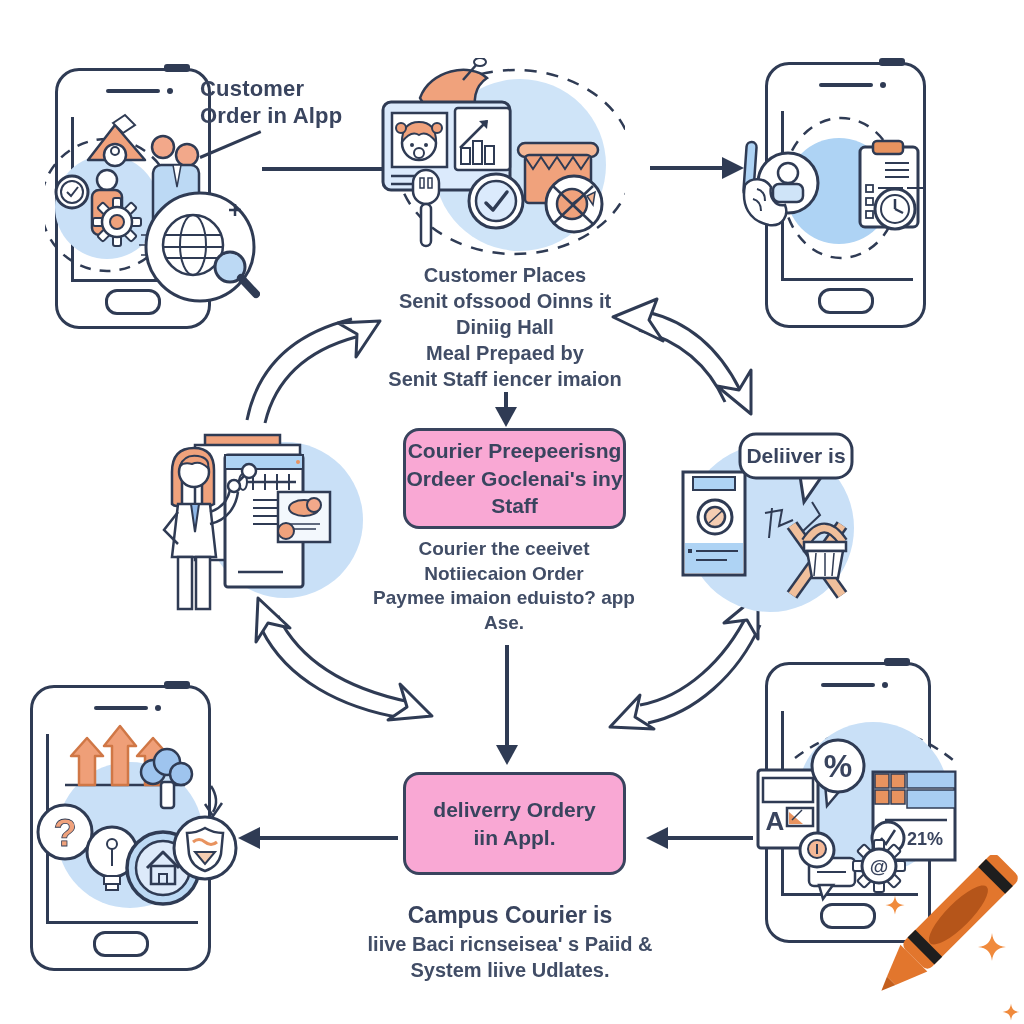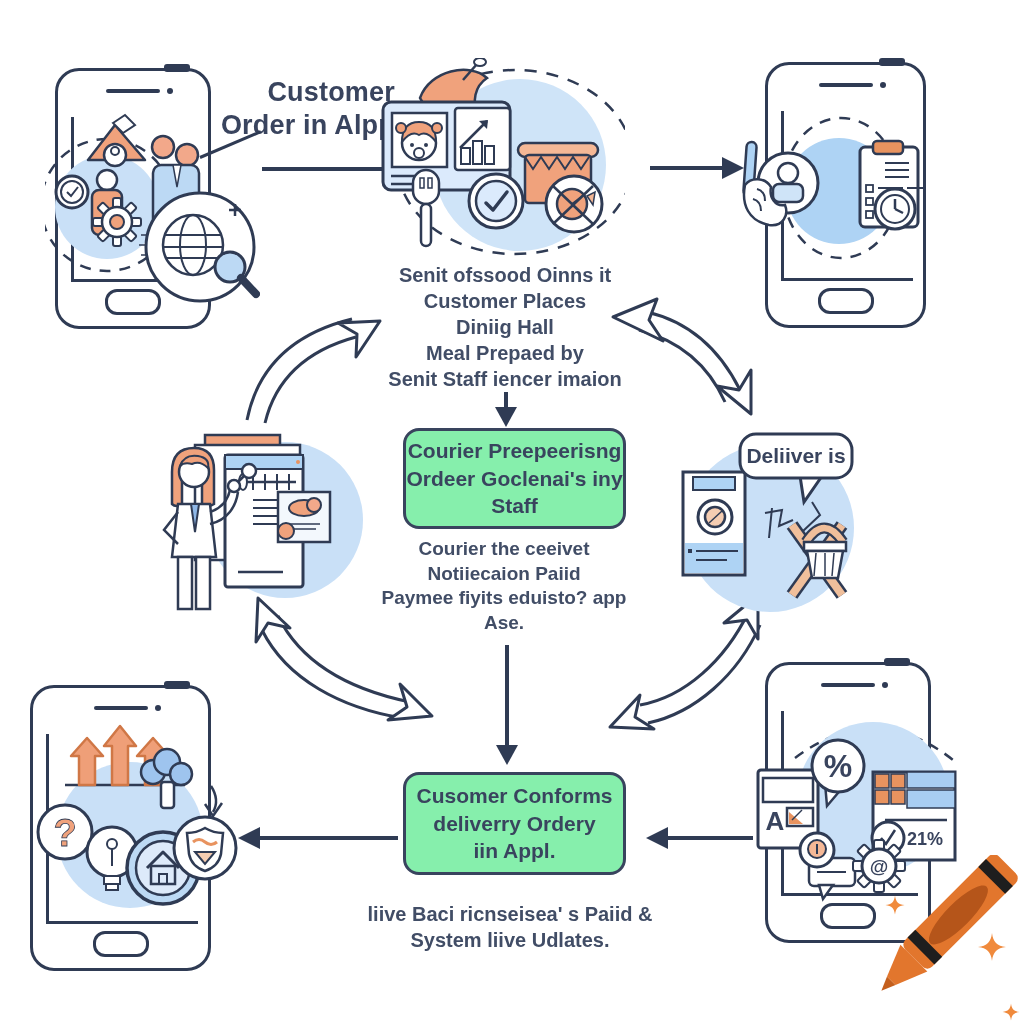--- a/index.html
+++ b/index.html
@@ -11,23 +11,23 @@
   .speaker{position:absolute;top:18px;left:50%;transform:translateX(-50%);width:54px;height:4px;
            background:#2f3b54;border-radius:2px;}
   .speaker::after{content:"";position:absolute;right:-13px;top:-1px;width:6px;height:6px;
            background:#2f3b54;border-radius:50%;}
   .notch{position:absolute;top:-7px;right:18px;width:26px;height:8px;background:#2f3b54;border-radius:3px;}
   .screen{position:absolute;left:13px;right:10px;top:46px;bottom:44px;
           border-left:3px solid #2f3b54;border-bottom:3px solid #2f3b54;}
   .home{position:absolute;bottom:11px;left:50%;transform:translateX(-50%);width:50px;height:20px;
         border:3px solid #2f3b54;border-radius:12px;background:#fff;}
   
-  .label-lg{font-size:27px;font-weight:700;text-align:right;line-height:1.22;color:#39445e;letter-spacing:.2px;}
+  .label-lg{font-size:22px;font-weight:700;text-align:left;line-height:1.22;color:#39445e;letter-spacing:.2px;}
   .txt{font-size:20px;font-weight:600;text-align:center;line-height:1.3;color:#414d66;}
-  .box{position:absolute;border:3px solid #39445e;border-radius:16px;background:#86efac;
+  .box{position:absolute;border:3px solid #39445e;border-radius:16px;background:#f9a8d4;
        display:flex;flex-direction:column;justify-content:center;align-items:center;
        font-size:21px;font-weight:600;color:#39445e;line-height:1.32;text-align:center;}
   .footer1{font-size:23px;font-weight:700;color:#39445e;}
   
   .aline{position:absolute;background:#2f3b54;}
   .head-right{position:absolute;width:0;height:0;border-top:11px solid transparent;
               border-bottom:11px solid transparent;border-left:22px solid #2f3b54;}
   .head-left{position:absolute;width:0;height:0;border-top:11px solid transparent;
              border-bottom:11px solid transparent;border-right:22px solid #2f3b54;}
   .head-down{position:absolute;width:0;height:0;border-left:11px solid transparent;
@@ -207,22 +207,22 @@
     </g>
     <g>
       <circle cx="160" cy="124" r="20" fill="#fff" stroke="#2f3b54" stroke-width="3"></circle>
       <circle cx="160" cy="124" r="14" fill="#fff" stroke="#2f3b54" stroke-width="2"></circle>
       <line x1="160" y1="124" x2="160" y2="114" stroke="#2f3b54" stroke-width="2.5"></line>
       <line x1="160" y1="124" x2="168" y2="128" stroke="#2f3b54" stroke-width="2.5"></line>
     </g>
   </svg>
 
   <div class="txt abs" style="left:360px;top:262px;width:290px">
+    <div>Customer Places</div>
     <div>Senit ofssood Oinns it</div>
-    <div>Customer Places</div>
     <div>Diniig Hall</div>
     <div>Meal Prepaed by</div>
     <div>Senit Staff iencer imaion</div>
   </div>
 
   <div class="aline" style="left:504px;top:392px;width:4px;height:16px"></div>
   <div class="head-down" style="left:495px;top:407px"></div>
 
   <svg class="abs" style="left:240px;top:295px" width="145" height="132" viewBox="0 0 145 132">
     <path d="M7,125 C18,70 55,38 112,24" fill="none" stroke="#2f3b54" stroke-width="3"></path>
@@ -297,22 +297,22 @@
   </svg>
 
   <div class="box" style="left:403px;top:428px;width:217px;height:95px">
     <div>Courier Preepeerisng</div>
     <div>Ordeer Goclenai's iny</div>
     <div>Staff</div>
   </div>
 
   <div class="txt abs" style="left:354px;top:537px;width:300px;font-size:19px">
     <div>Courier the ceeivet</div>
-    <div>Notiiecaion Paiid</div>
-    <div>Paymee fiyits eduisto? app</div>
+    <div>Notiiecaion Order</div>
+    <div>Paymee imaion eduisto? app</div>
     <div>Ase.</div>
   </div>
 
   <svg class="abs" style="left:652px;top:420px" width="235" height="200" viewBox="0 0 235 200">
     <circle cx="118" cy="108" r="84" fill="#c9e0f7"></circle>
     <g>
       <rect x="31" y="52" width="62" height="103" fill="#fff" stroke="#2f3b54" stroke-width="3"></rect>
       <rect x="41" y="57" width="42" height="13" fill="#aed3f4" stroke="#2f3b54" stroke-width="2"></rect>
       <circle cx="63" cy="97" r="17" fill="#fff" stroke="#2f3b54" stroke-width="3"></circle>
       <circle cx="63" cy="97" r="10" fill="#f5cdb2" stroke="#2f3b54" stroke-width="2.5"></circle>
@@ -344,31 +344,31 @@
       <line x1="164" y1="133" x2="162" y2="156" stroke="#2f3b54" stroke-width="1.5"></line>
       <line x1="173" y1="133" x2="173" y2="156" stroke="#2f3b54" stroke-width="1.5"></line>
       <line x1="182" y1="133" x2="180" y2="156" stroke="#2f3b54" stroke-width="1.5"></line>
     </g>
   </svg>
 
   <div class="aline" style="left:505px;top:645px;width:4px;height:102px"></div>
   <div class="head-down" style="left:496px;top:745px"></div>
 
   <div class="box" style="left:403px;top:772px;width:217px;height:97px">
-    <div>Cusomer Conforms</div>
     <div>deliverry Ordery</div>
     <div>iin Appl.</div>
   </div>
 
   <div class="aline" style="left:258px;top:836px;width:140px;height:4px"></div>
   <div class="head-left" style="left:238px;top:827px"></div>
   <div class="aline" style="left:668px;top:836px;width:85px;height:4px"></div>
   <div class="head-left" style="left:646px;top:827px"></div>
 
   <div class="txt abs" style="left:330px;top:901px;width:360px">
+    <div class="footer1">Campus Courier is</div>
     <div>liive Baci ricnseisea' s Paiid &amp;</div>
     <div>System liive Udlates.</div>
   </div>
 
   <div class="phone" style="left:30px;top:685px;width:175px;height:280px">
     <div class="speaker"></div>
     <div class="notch"></div>
     <div class="screen"></div>
     <div class="home"></div>
   </div>

